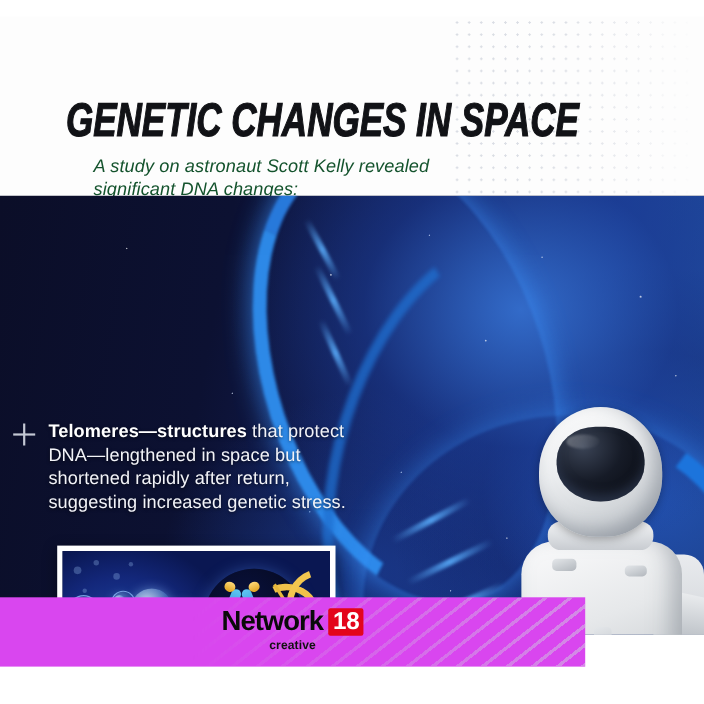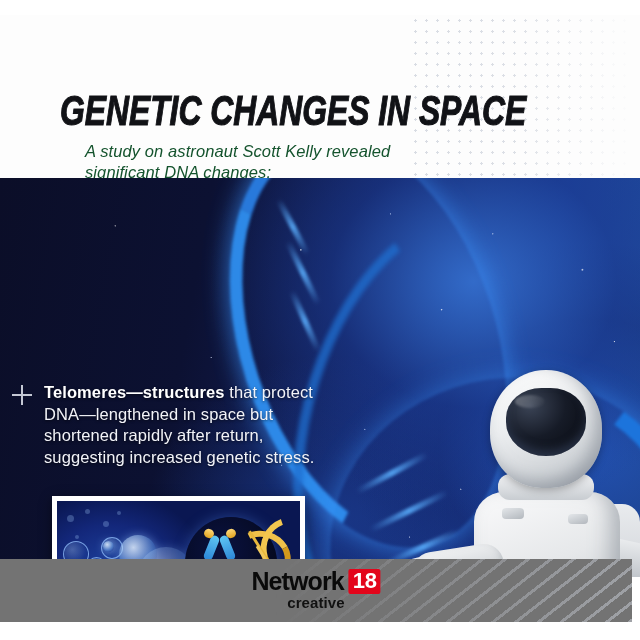--- a/index.html
+++ b/index.html
@@ -126,31 +126,31 @@
   .nuc{position:absolute;border-radius:50%;
     background:radial-gradient(circle at 38% 33%, rgba(225,240,255,.85), rgba(110,170,240,.45) 55%, rgba(30,70,160,.18) 78%);
     box-shadow:0 0 10px rgba(150,200,255,.45);}
   .circ{position:absolute;border-radius:50%;background:radial-gradient(circle at 40% 35%, #0a1240 0%, #05091f 70%);
     box-shadow:0 0 14px rgba(90,150,255,.35);}
   .chrom{position:absolute;background:linear-gradient(180deg,#5fc6f2,#2b86d8);border-radius:6px;}
   .cap{position:absolute;background:linear-gradient(180deg,#ffd978,#e0a320);border-radius:5px;}
   .dna-strand{position:absolute;border-radius:50%;border:6px solid transparent;}
 
   
-  .footer{position:absolute;left:0;top:559px;width:632px;height:63px;background:#737373;overflow:hidden;}
+  .footer{position:absolute;left:0;top:543px;width:532px;height:63px;background:#d946ef;overflow:hidden;}
   .diag{position:absolute;right:0;top:0;width:420px;height:63px;
     background:repeating-linear-gradient(-38deg, rgba(205,210,220,.55) 0 3px, rgba(255,255,255,0) 3px 14px);
     -webkit-mask-image:linear-gradient(to left, rgba(0,0,0,.9), rgba(0,0,0,0) 85%);
     mask-image:linear-gradient(to left, rgba(0,0,0,.9), rgba(0,0,0,0) 85%);}
   .logo{position:absolute;left:50%;top:10px;transform:translateX(-50%);text-align:center;}
   .logo-row{display:flex;align-items:center;gap:5px;}
   .logo-word{font-size:25px;font-weight:700;color:#0a0a0a;letter-spacing:-.9px;line-height:25px;}
   .logo-18{background:#e3051b;color:#fff;font-size:22px;font-weight:700;line-height:18px;
     padding:3px 4px 4px 4px;border-radius:2px;letter-spacing:-.3px;}
-  .logo-sub{font-size:15px;font-weight:700;color:#111;letter-spacing:.1px;line-height:16px;margin-top:1px;}
+  .logo-sub{font-size:11px;font-weight:700;color:#111;letter-spacing:.1px;line-height:16px;margin-top:1px;}
 </style>
 </head>
 <body>
 
 <div id="poster">
 
   <div class="header">
     <div class="dotgrid"></div>
     <div class="title">GENETIC CHANGES IN SPACE</div>
     <div class="subtitle">A study on astronaut Scott Kelly revealed significant DNA changes:</div>

